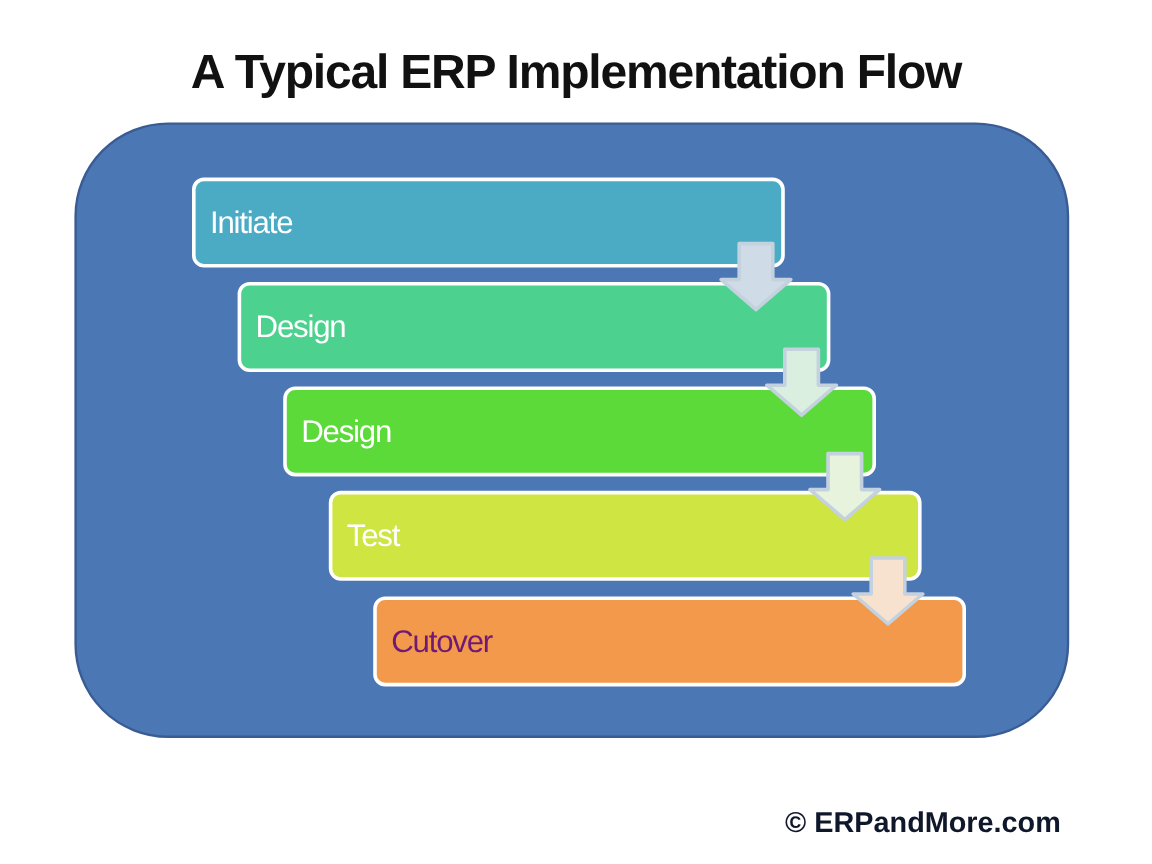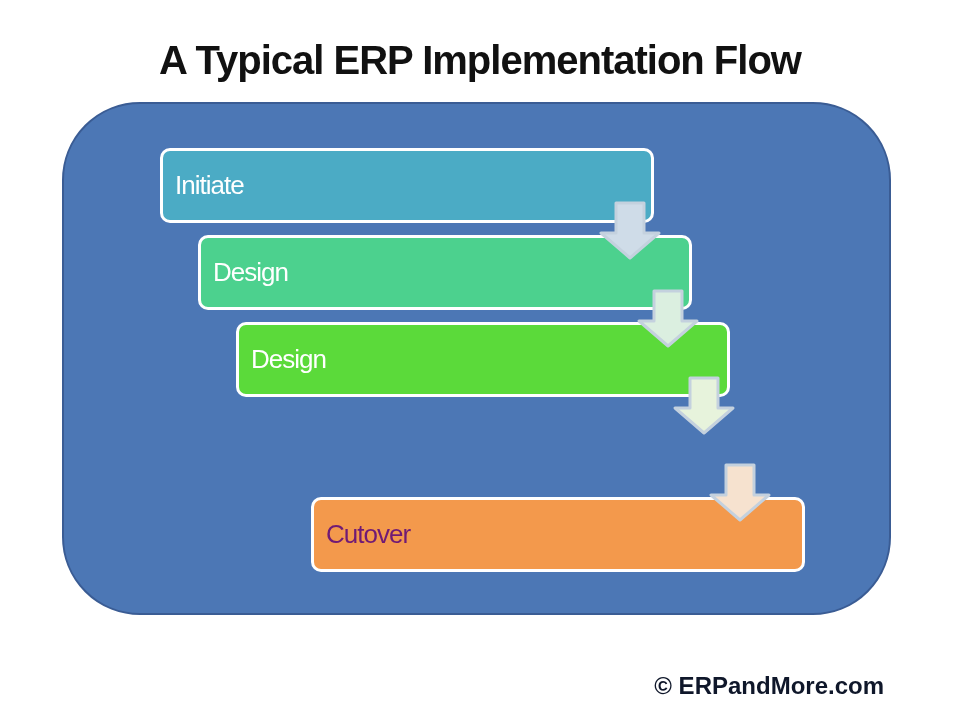--- a/index.html
+++ b/index.html
@@ -72,20 +72,23 @@
   </div>
 
   <div class="stage-bar" style="left: 134px; top: 131px; background-color: rgb(76, 209, 142); align-items: center;">
     <span class="stage-label" style="color: rgb(255, 255, 255);">Design</span>
   </div>
 
   <div class="stage-bar" style="left: 172px; top: 218px; background-color: rgb(91, 218, 58);">
     <span class="stage-label" style="color: rgb(255, 255, 255);">Design</span>
   </div>
 
+  <div class="stage-bar" style="left: 210px; top: 305px; background-color: rgb(207, 229, 66);">
+    <span class="stage-label" style="color: rgb(255, 255, 255);">Test</span>
+  </div>
 
   <div class="stage-bar" style="left: 247px; top: 393px; background-color: rgb(243, 153, 76);">
     <span class="stage-label" style="color: #701a75;">Cutover</span>
   </div>
 
   <svg class="flow-arrow" style="left:536px; top:99px;" width="60" height="56" viewBox="0 0 60 56">
     <polygon points="16,0 44,0 44,30 59,30 30,55 1,30 16,30" fill="#CFDCE8"></polygon>
   </svg>
 
   <svg class="flow-arrow" style="left:574px; top:187px;" width="60" height="56" viewBox="0 0 60 56">

